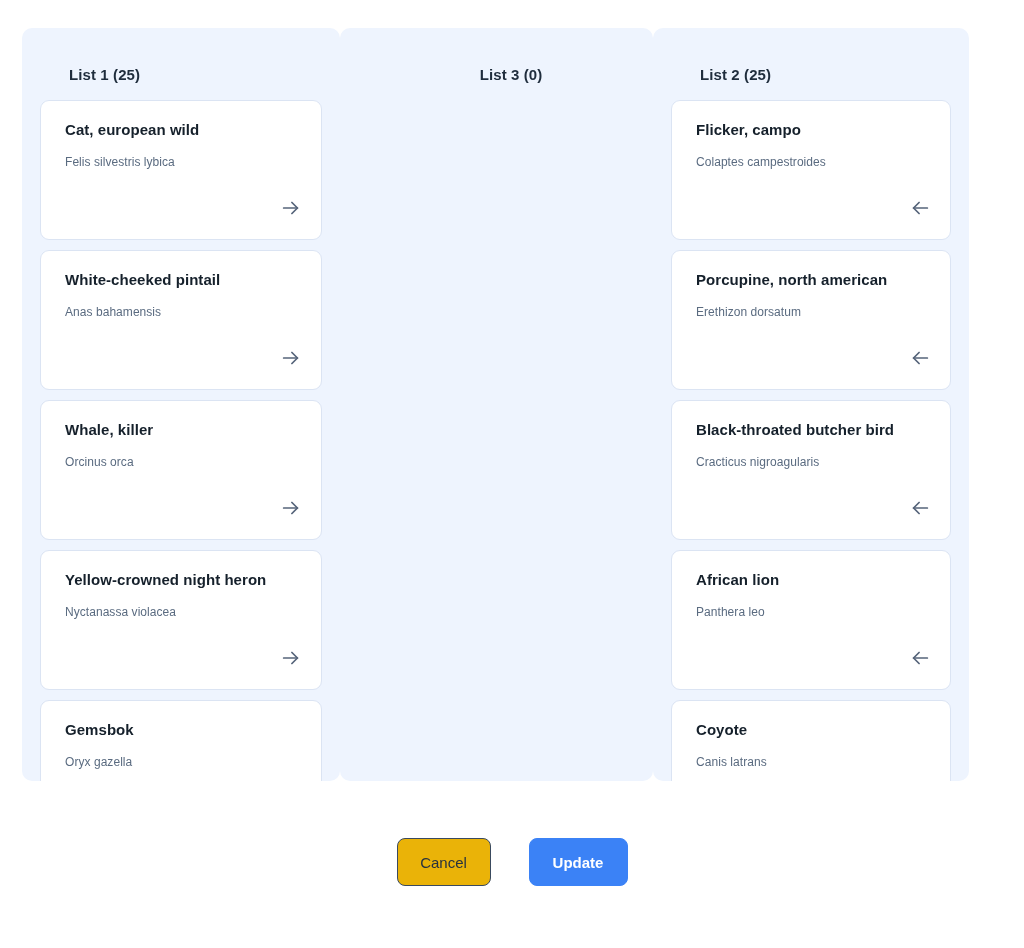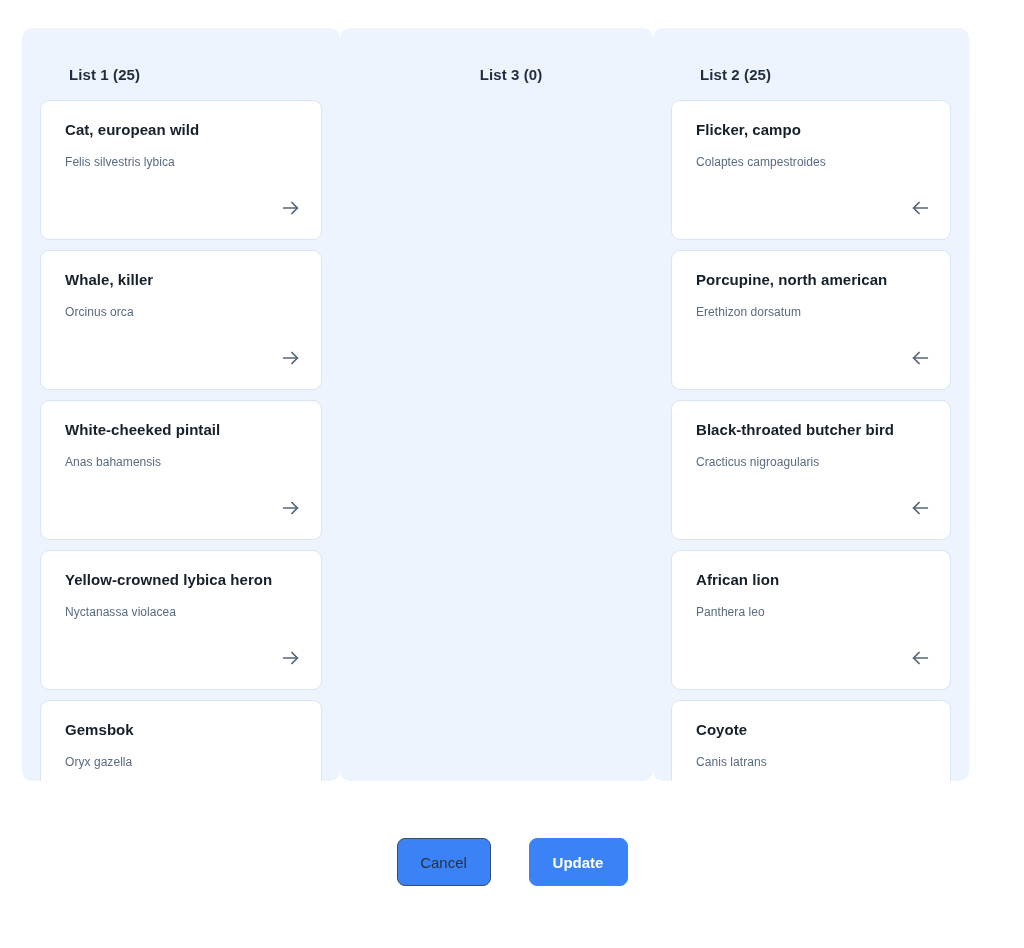--- a/index.html
+++ b/index.html
@@ -118,21 +118,21 @@
     border-radius: 8px;
     cursor: pointer;
     line-height: 1;
     display: inline-flex;
     align-items: center;
     justify-content: center;
   }
   .btn-cancel {
     width: 94px;
     height: 48px;
-    background: #3b82f6;
+    background: #eab308;
     border: 1px solid #3a4a5f;
     color: #27323f;
   }
   .btn-update {
     width: 99px;
     height: 48px;
     background: #3b82f6;
     border: 1px solid #3b82f6;
     color: #ffffff;
     font-weight: bold;
@@ -154,43 +154,43 @@
           <div class="card-subtitle">Felis silvestris lybica</div>
           <div class="card-action">
             <svg width="22" height="22" viewBox="0 0 24 24" fill="none" stroke="#56647a" stroke-width="1.9" stroke-linecap="round" stroke-linejoin="round">
                 <line x1="4" y1="12" x2="19" y2="12"></line>
                 <polyline points="13,6 19,12 13,18"></polyline>
               </svg>
           </div>
         </div>
 
         <div class="card">
+          <div class="card-title">White-cheeked pintail</div>
+          <div class="card-subtitle">Anas bahamensis</div>
+          <div class="card-action">
+            <svg width="22" height="22" viewBox="0 0 24 24" fill="none" stroke="#56647a" stroke-width="1.9" stroke-linecap="round" stroke-linejoin="round">
+                <line x1="4" y1="12" x2="19" y2="12"></line>
+                <polyline points="13,6 19,12 13,18"></polyline>
+              </svg>
+          </div>
+        </div>
+
+        <div class="card">
           <div class="card-title">Whale, killer</div>
           <div class="card-subtitle">Orcinus orca</div>
           <div class="card-action">
             <svg width="22" height="22" viewBox="0 0 24 24" fill="none" stroke="#56647a" stroke-width="1.9" stroke-linecap="round" stroke-linejoin="round">
                 <line x1="4" y1="12" x2="19" y2="12"></line>
                 <polyline points="13,6 19,12 13,18"></polyline>
               </svg>
           </div>
         </div>
 
         <div class="card">
-          <div class="card-title">White-cheeked pintail</div>
-          <div class="card-subtitle">Anas bahamensis</div>
-          <div class="card-action">
-            <svg width="22" height="22" viewBox="0 0 24 24" fill="none" stroke="#56647a" stroke-width="1.9" stroke-linecap="round" stroke-linejoin="round">
-                <line x1="4" y1="12" x2="19" y2="12"></line>
-                <polyline points="13,6 19,12 13,18"></polyline>
-              </svg>
-          </div>
-        </div>
-
-        <div class="card">
-          <div class="card-title">Yellow-crowned lybica heron</div>
+          <div class="card-title">Yellow-crowned night heron</div>
           <div class="card-subtitle">Nyctanassa violacea</div>
           <div class="card-action">
             <svg width="22" height="22" viewBox="0 0 24 24" fill="none" stroke="#56647a" stroke-width="1.9" stroke-linecap="round" stroke-linejoin="round">
                 <line x1="4" y1="12" x2="19" y2="12"></line>
                 <polyline points="13,6 19,12 13,18"></polyline>
               </svg>
           </div>
         </div>
 
         <div class="card">

